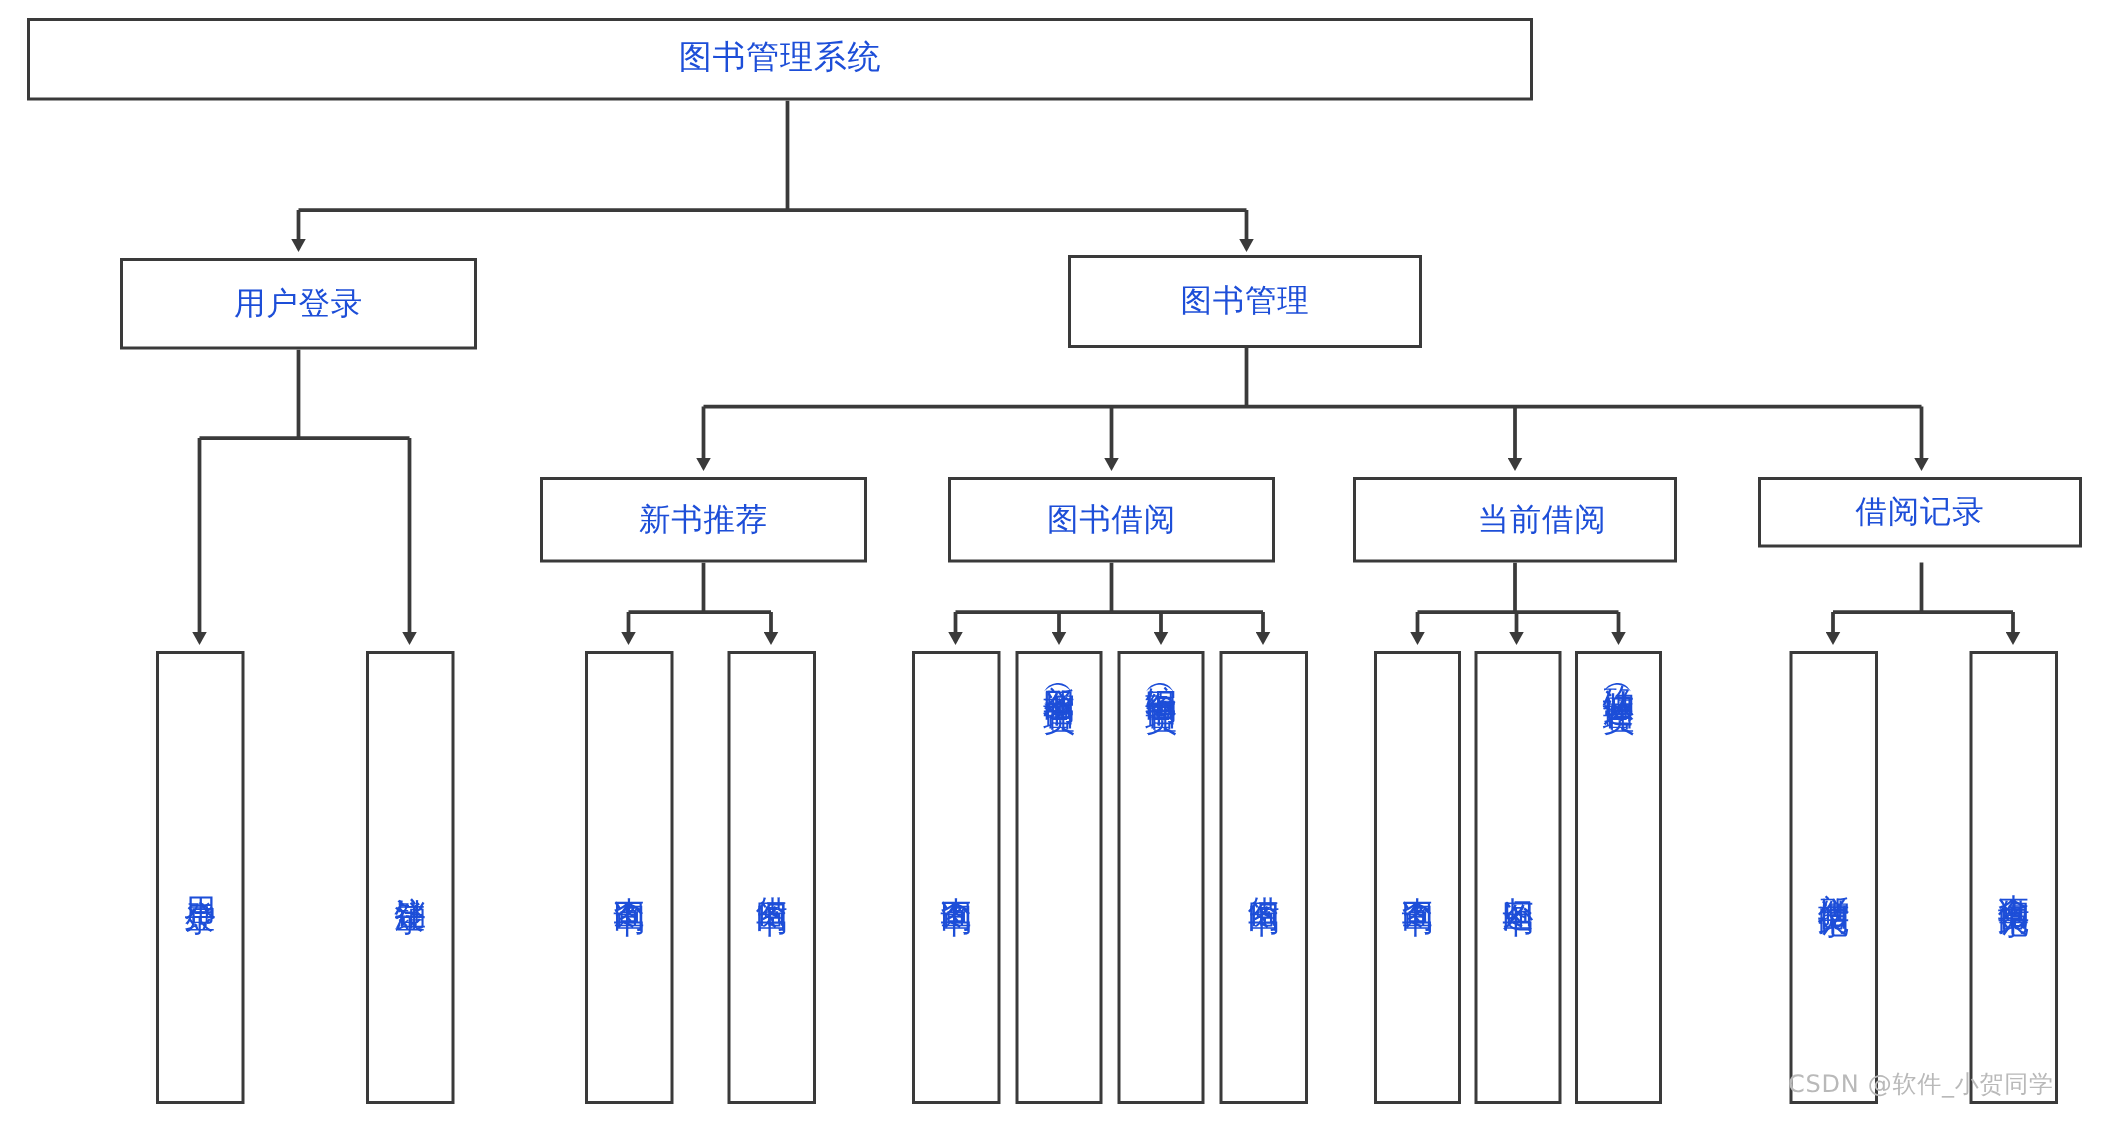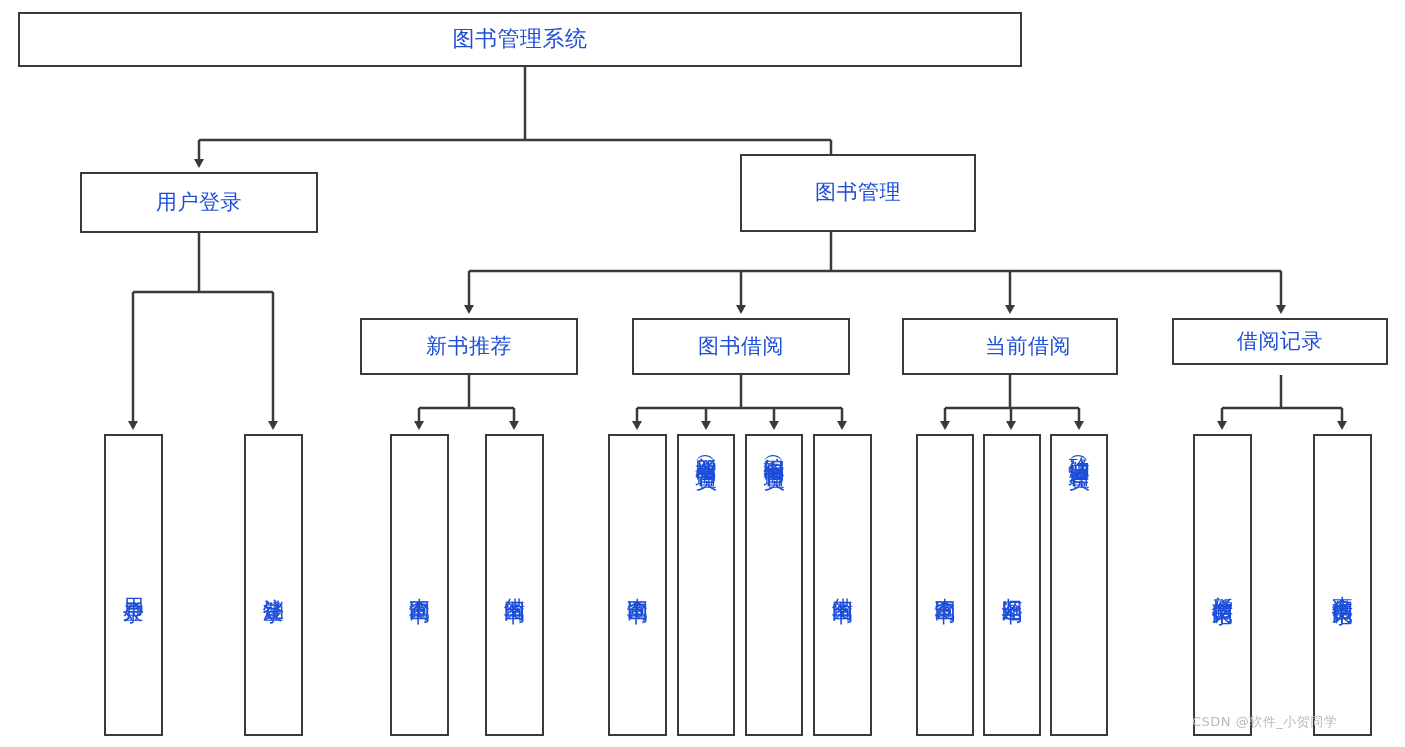--- a/index.html
+++ b/index.html
@@ -64,21 +64,21 @@
     letter-spacing: 2px;
     white-space: nowrap;
     margin: 0 auto;
   }
   .node.vertical.center-text {
     align-items: center;
     padding-top: 0;
   }
   .watermark {
     position: absolute;
-    font-size: 13px;
+    font-size: 16px;
     color: #b9b9b9;
     white-space: nowrap;
     z-index: 5;
     letter-spacing: 0.5px;
   }
 </style>
 </head>
 <body>
 
 <div id="diagram-canvas">
@@ -133,21 +133,21 @@
     </g>
   </svg>
 
   <div class="node horizontal root" style="left:18px; top:12px; width:1004px; height:55px;">
     <span class="node-label">图书管理系统</span>
   </div>
 
   <div class="node horizontal" style="left:80px; top:172px; width:238px; height:61px;">
     <span class="node-label">用户登录</span>
   </div>
-  <div class="node horizontal" style="left:712px; top:154px; width:236px; height:78px;margin-left:28px;">
+  <div class="node horizontal" style="left:712px; top:170px; width:236px; height:62px;">
     <span class="node-label">图书管理</span>
   </div>
 
   <div class="node horizontal" style="left:632px; top:318px; width:218px; height:57px;">
     <span class="node-label">图书借阅</span>
   </div>
   <div class="node horizontal" style="left:360px; top:318px; width:218px; height:57px;">
     <span class="node-label">新书推荐</span>
   </div>
   <div class="node horizontal" style="left:902px; top:318px; width:216px; height:57px;padding-left:36px;">

